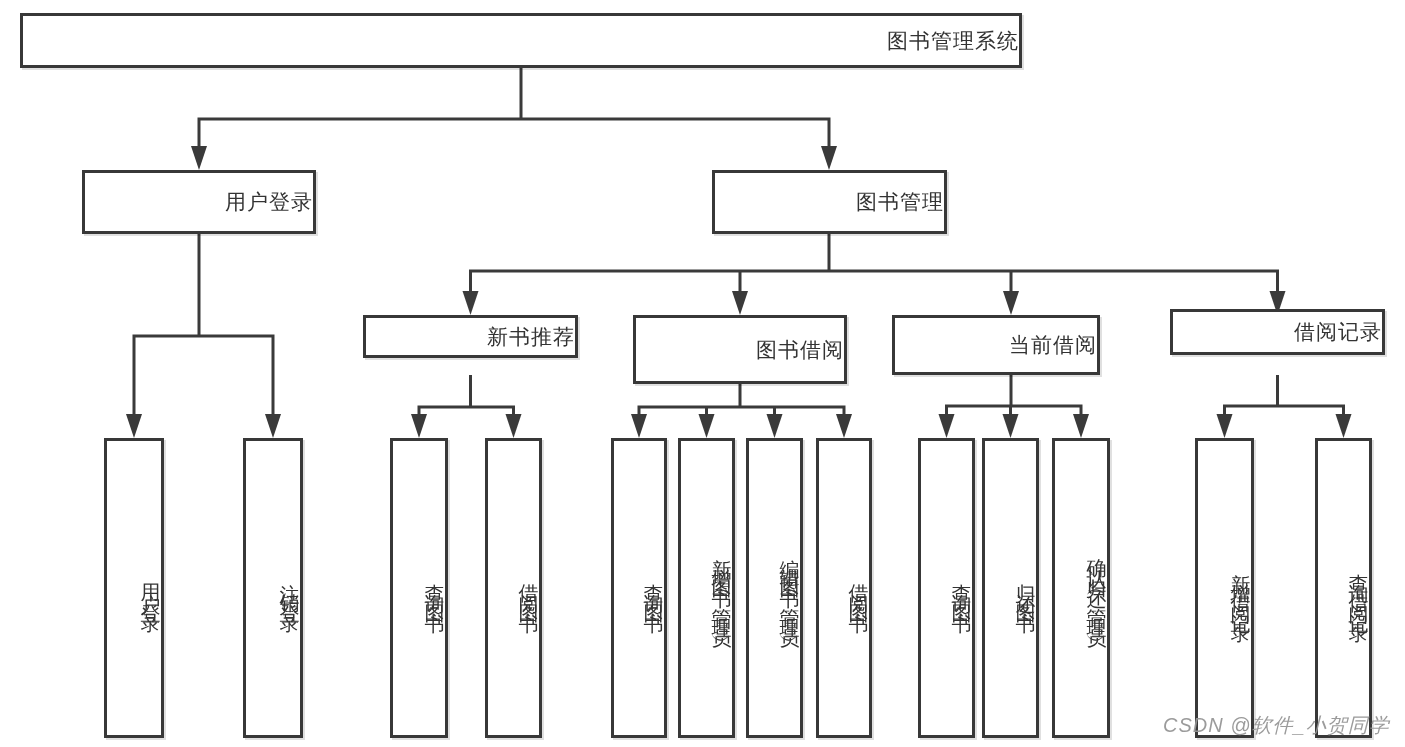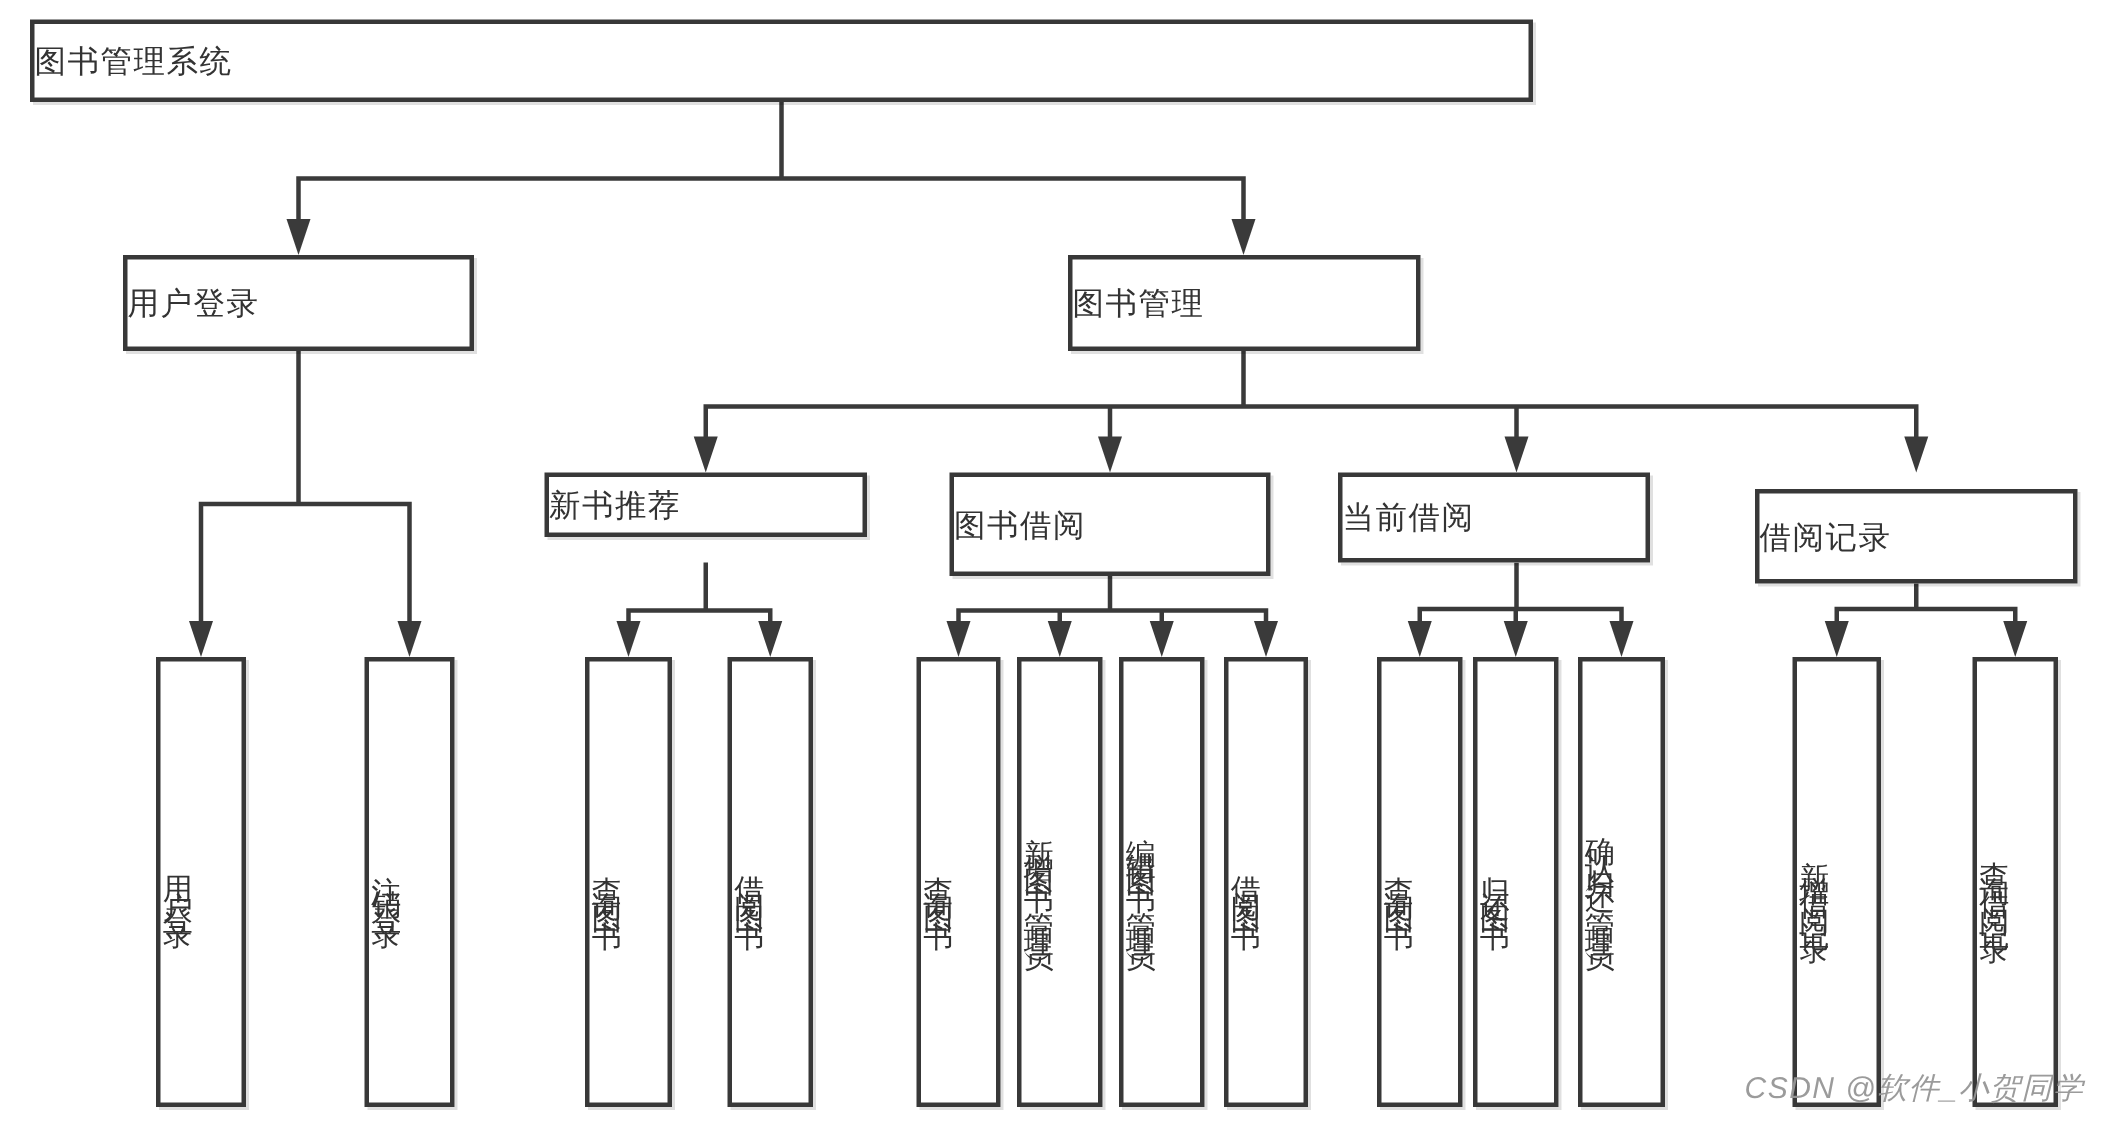--- a/index.html
+++ b/index.html
@@ -6,21 +6,21 @@
   .canvas{
     position:relative;width:1405px;height:747px;background:#ffffff;
     font-family:"Liberation Sans",sans-serif;overflow:hidden;
   }
   .wires{position:absolute;left:0;top:0;pointer-events:none;}
   .wire{stroke:#3a3a3a;stroke-width:3;fill:none;stroke-linecap:butt;}
   .arrow{fill:#3a3a3a;}
   .node{
     position:absolute;box-sizing:border-box;background:#ffffff;
     border:3px solid #383838;color:#333333;
-    display:flex;align-items:center;justify-content:flex-start;
+    display:flex;align-items:center;justify-content:flex-end;
     box-shadow:2px 2px 0 rgba(0,0,0,0.12);
   }
   .node.h .label{font-size:21px;letter-spacing:1px;white-space:nowrap;}
   .node.leaf .label{
     writing-mode:vertical-lr;text-orientation:mixed;
     font-size:20px;line-height:1.05;letter-spacing:10px;
   }
   .watermark{
     position:absolute;left:1163px;top:712px;
     font-size:20px;color:rgba(150,150,150,0.95);
@@ -81,21 +81,21 @@
 
   <div class="node h" style="left:363px;top:315px;width:215px;height:43px">
     <span class="label">新书推荐</span>
   </div>
   <div class="node h" style="left:633px;top:315px;width:214px;height:69px">
     <span class="label">图书借阅</span>
   </div>
   <div class="node h" style="left:892px;top:315px;width:208px;height:60px">
     <span class="label">当前借阅</span>
   </div>
-  <div class="node h" style="left:1170px;top:326px;width:215px;height:63px">
+  <div class="node h" style="left:1170px;top:309px;width:215px;height:46px">
     <span class="label">借阅记录</span>
   </div>
 
   <div class="node leaf" style="left:104px;top:438px;width:60px;height:300px">
     <span class="label">用户登录</span>
   </div>
   <div class="node leaf" style="left:243px;top:438px;width:60px;height:300px">
     <span class="label">注销登录</span>
   </div>
 

